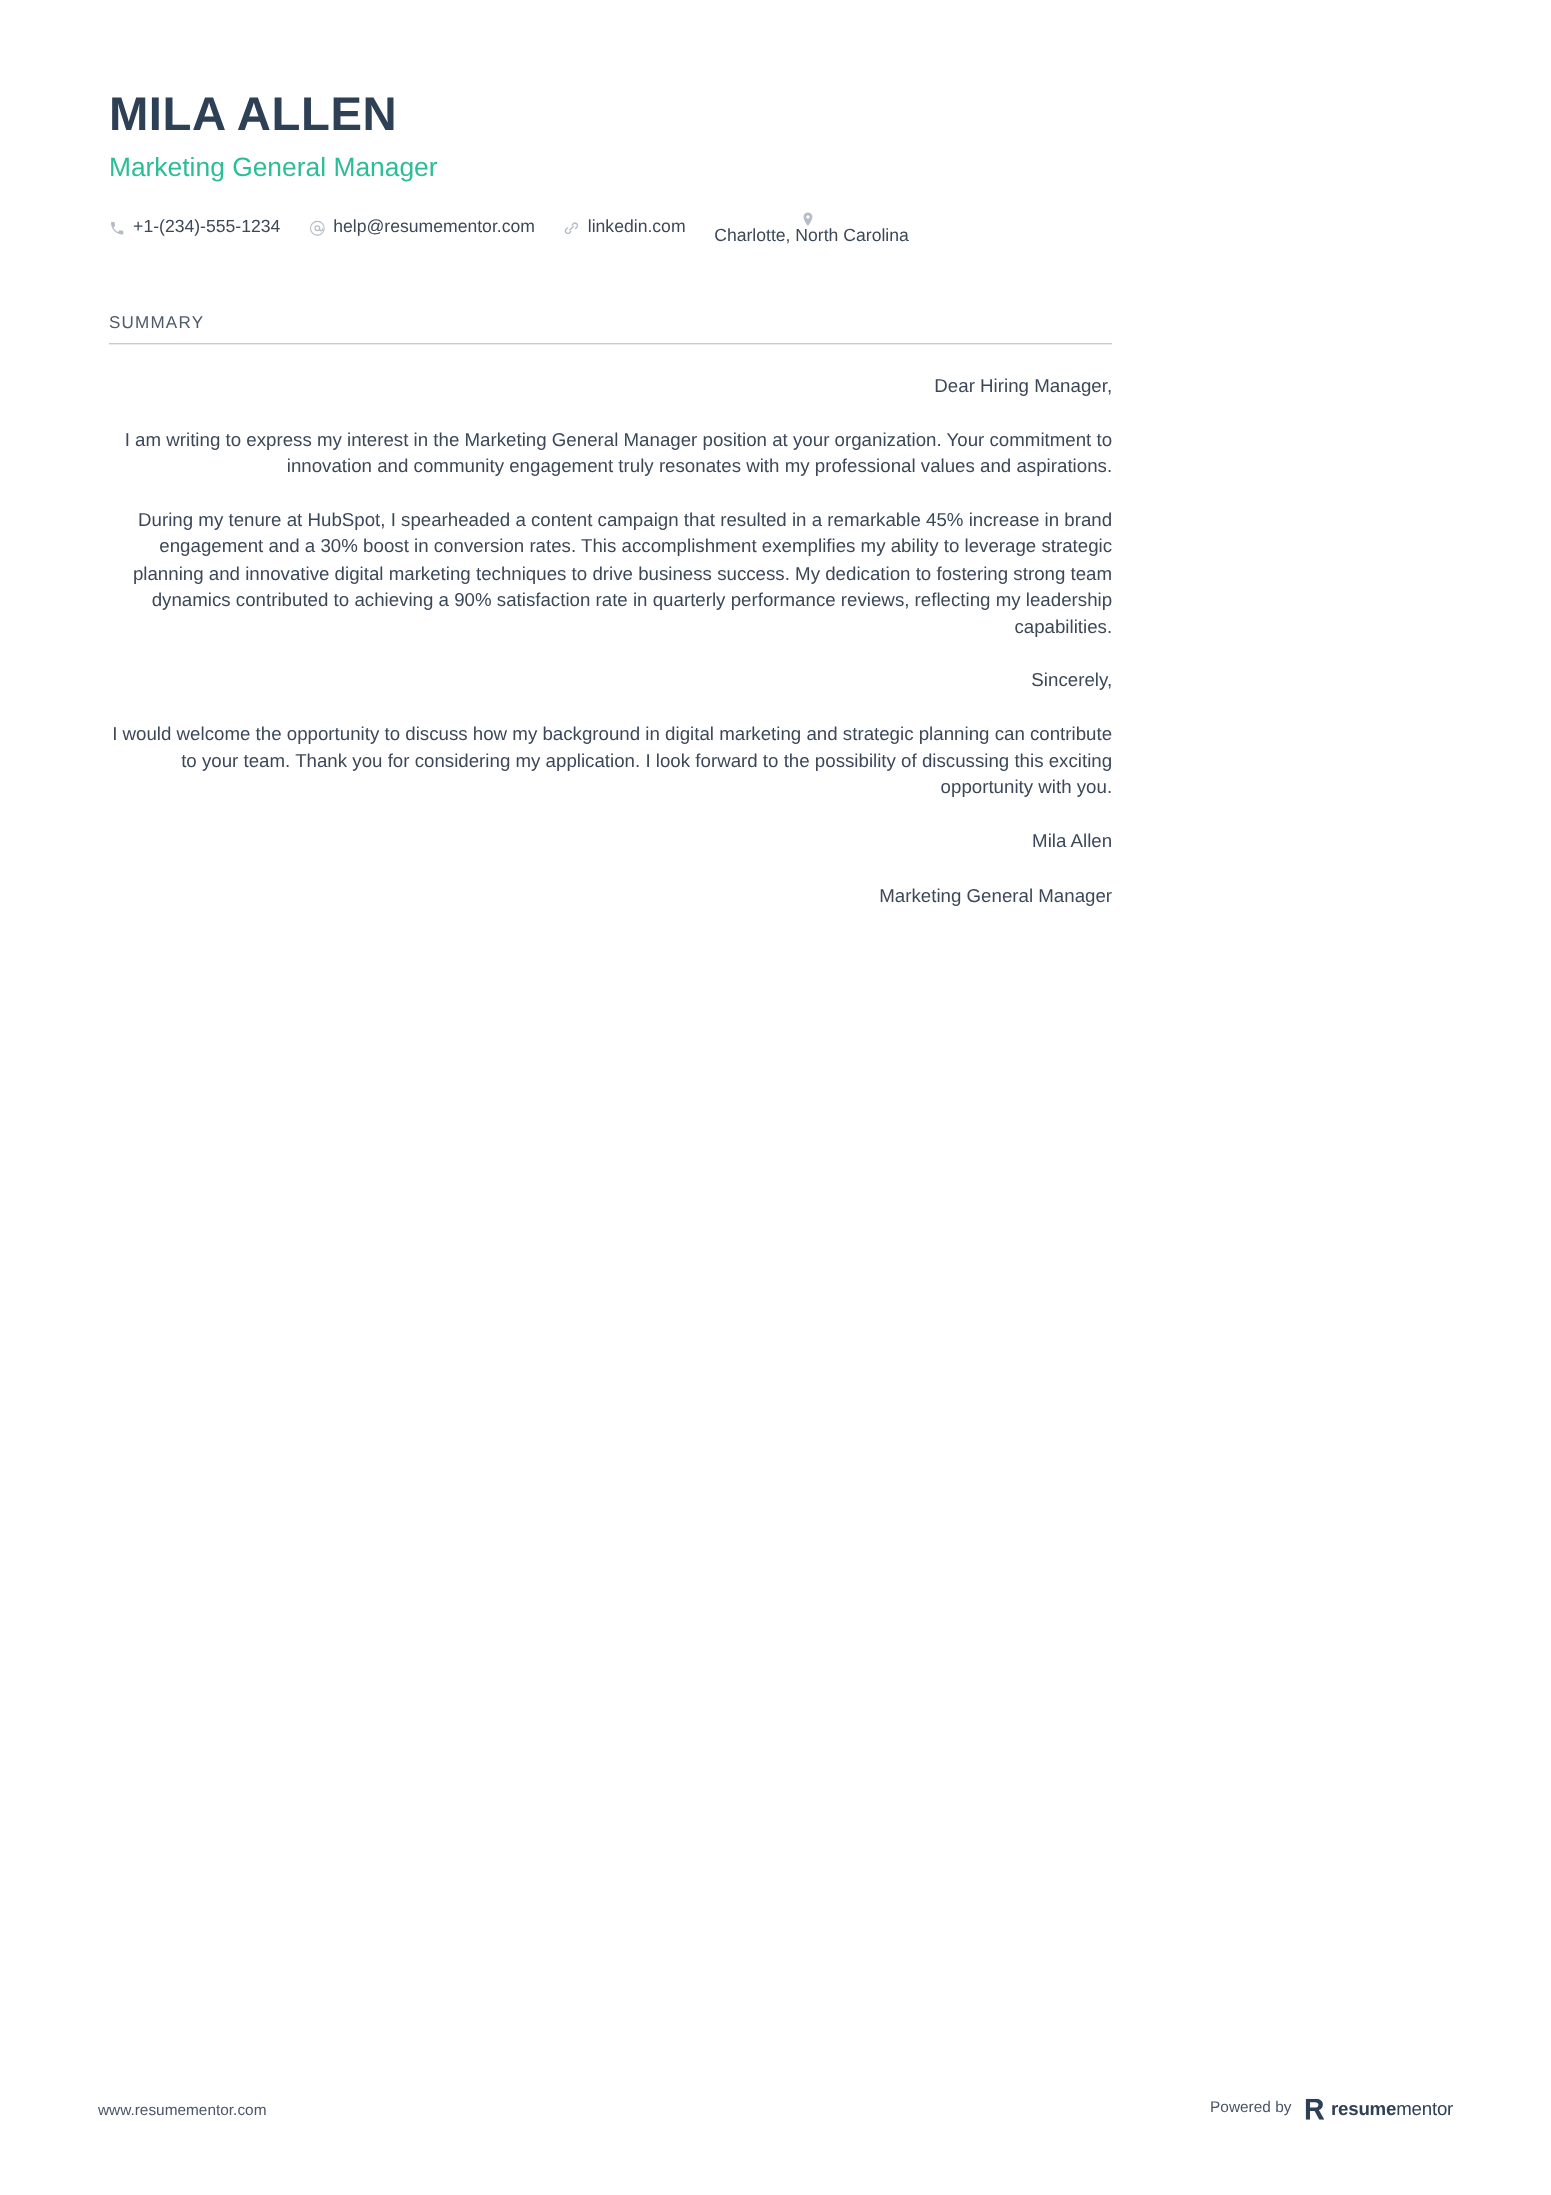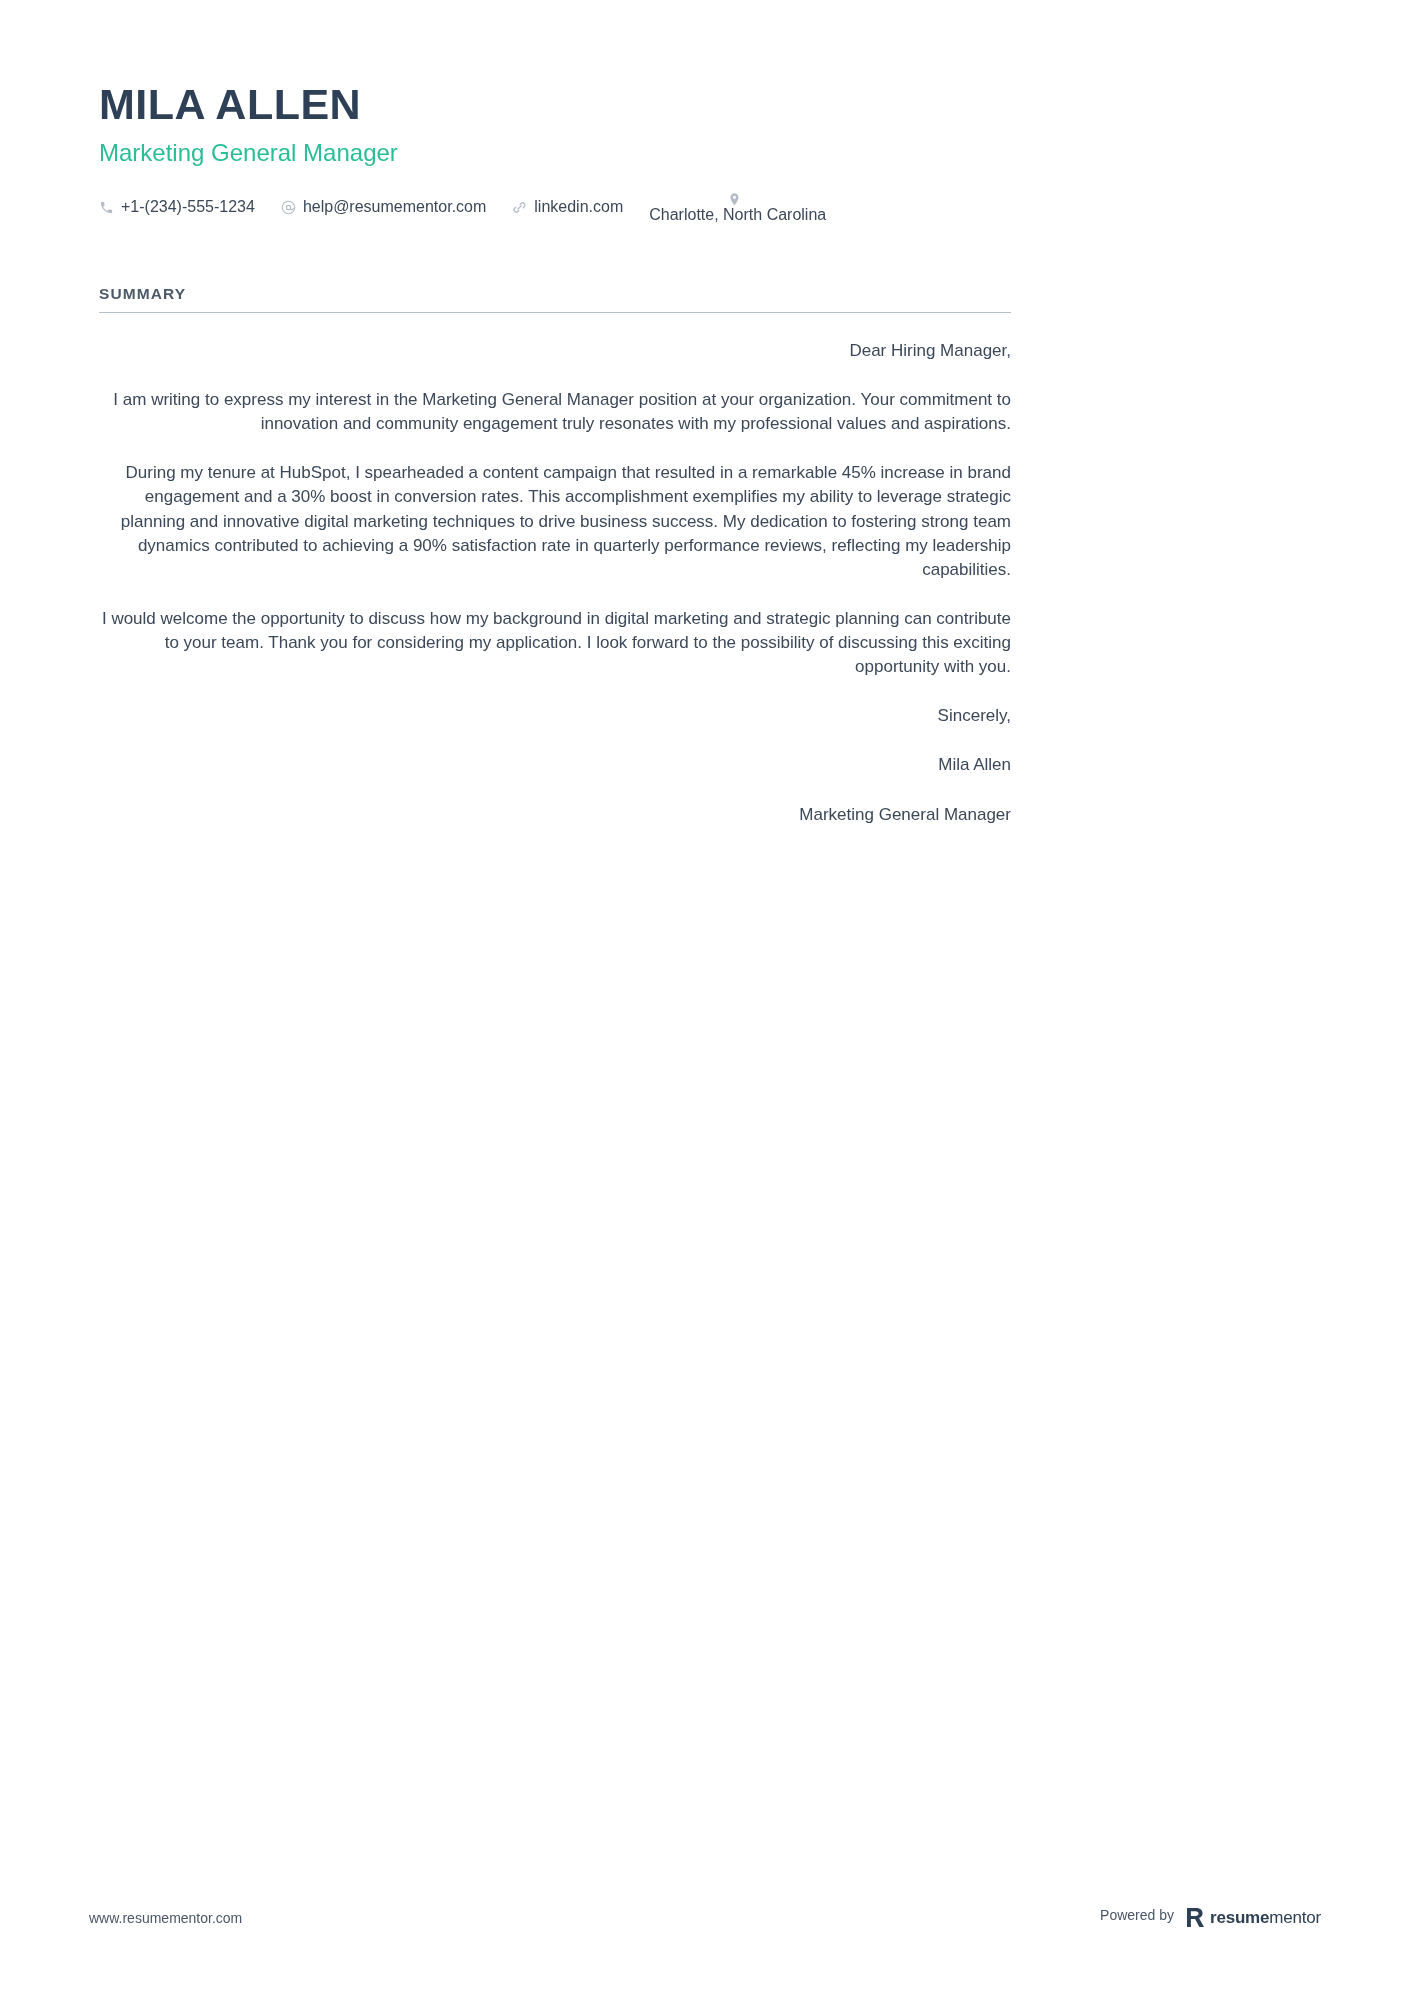--- a/index.html
+++ b/index.html
@@ -81,21 +81,21 @@
   
   .section {
     margin-top: 62px;
   }
   .section-title {
     font-size: 15.5px;
     letter-spacing: 1.1px;
     color: #4d5a68;
     text-transform: uppercase;
     padding-bottom: 9px;
-    font-weight: 700;
+    font-weight: 400;
     margin-top: 48px;
   }
   .section-rule {
     height: 1px;
     background: #b9bfc6;
     width: 100%;
   }
 
   
   .letter {
@@ -205,22 +205,22 @@
     </div>
 
     <div class="section">
       <div class="section-title">SUMMARY</div>
       <div class="section-rule"></div>
 
       <div class="letter">
         <p class="tight">Dear Hiring Manager,</p>
         <p>I am writing to express my interest in the Marketing General Manager position at your organization. Your commitment to innovation and community engagement truly resonates with my professional values and aspirations.</p>
         <p>During my tenure at HubSpot, I spearheaded a content campaign that resulted in a remarkable 45% increase in brand engagement and a 30% boost in conversion rates. This accomplishment exemplifies my ability to leverage strategic planning and innovative digital marketing techniques to drive business success. My dedication to fostering strong team dynamics contributed to achieving a 90% satisfaction rate in quarterly performance reviews, reflecting my leadership capabilities.</p>
+        <p>Sincerely,</p>
         <p>I would welcome the opportunity to discuss how my background in digital marketing and strategic planning can contribute to your team. Thank you for considering my application. I look forward to the possibility of discussing this exciting opportunity with you.</p>
-        <p>Sincerely,</p>
         <p>Mila Allen</p>
         <p>Marketing General Manager</p>
       </div>
     </div>
 
   </div>
 
   <div class="footer">
     <div class="footer-left">www.resumementor.com</div>
     <div class="footer-right">

